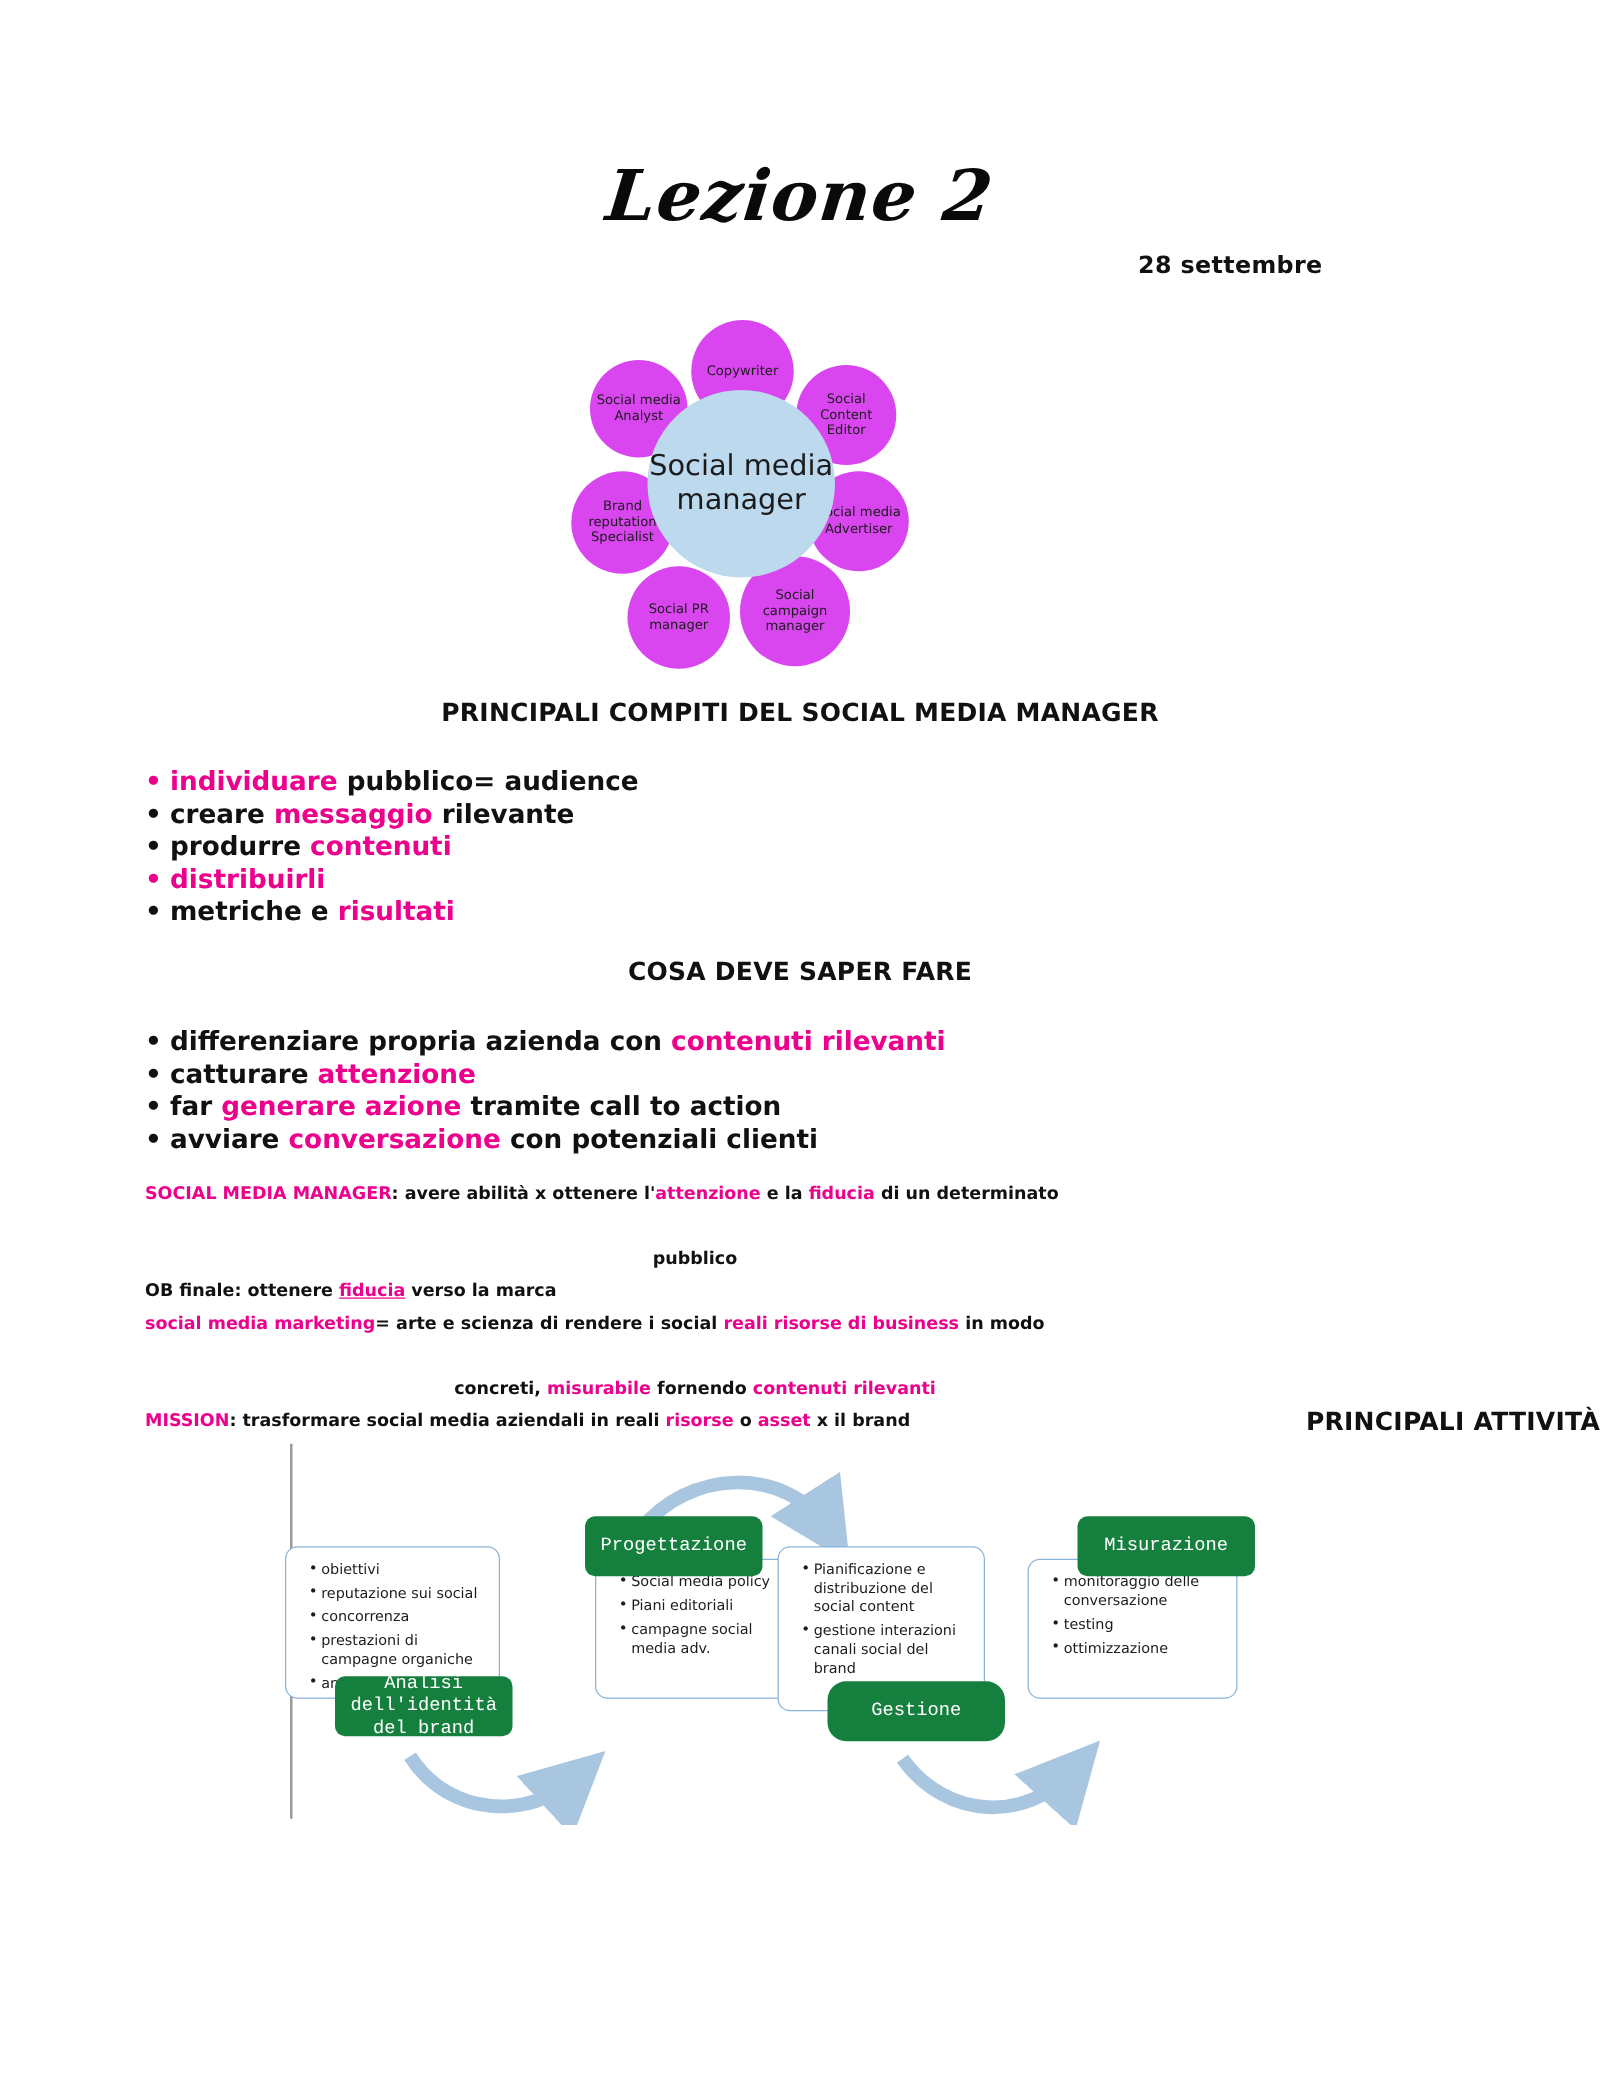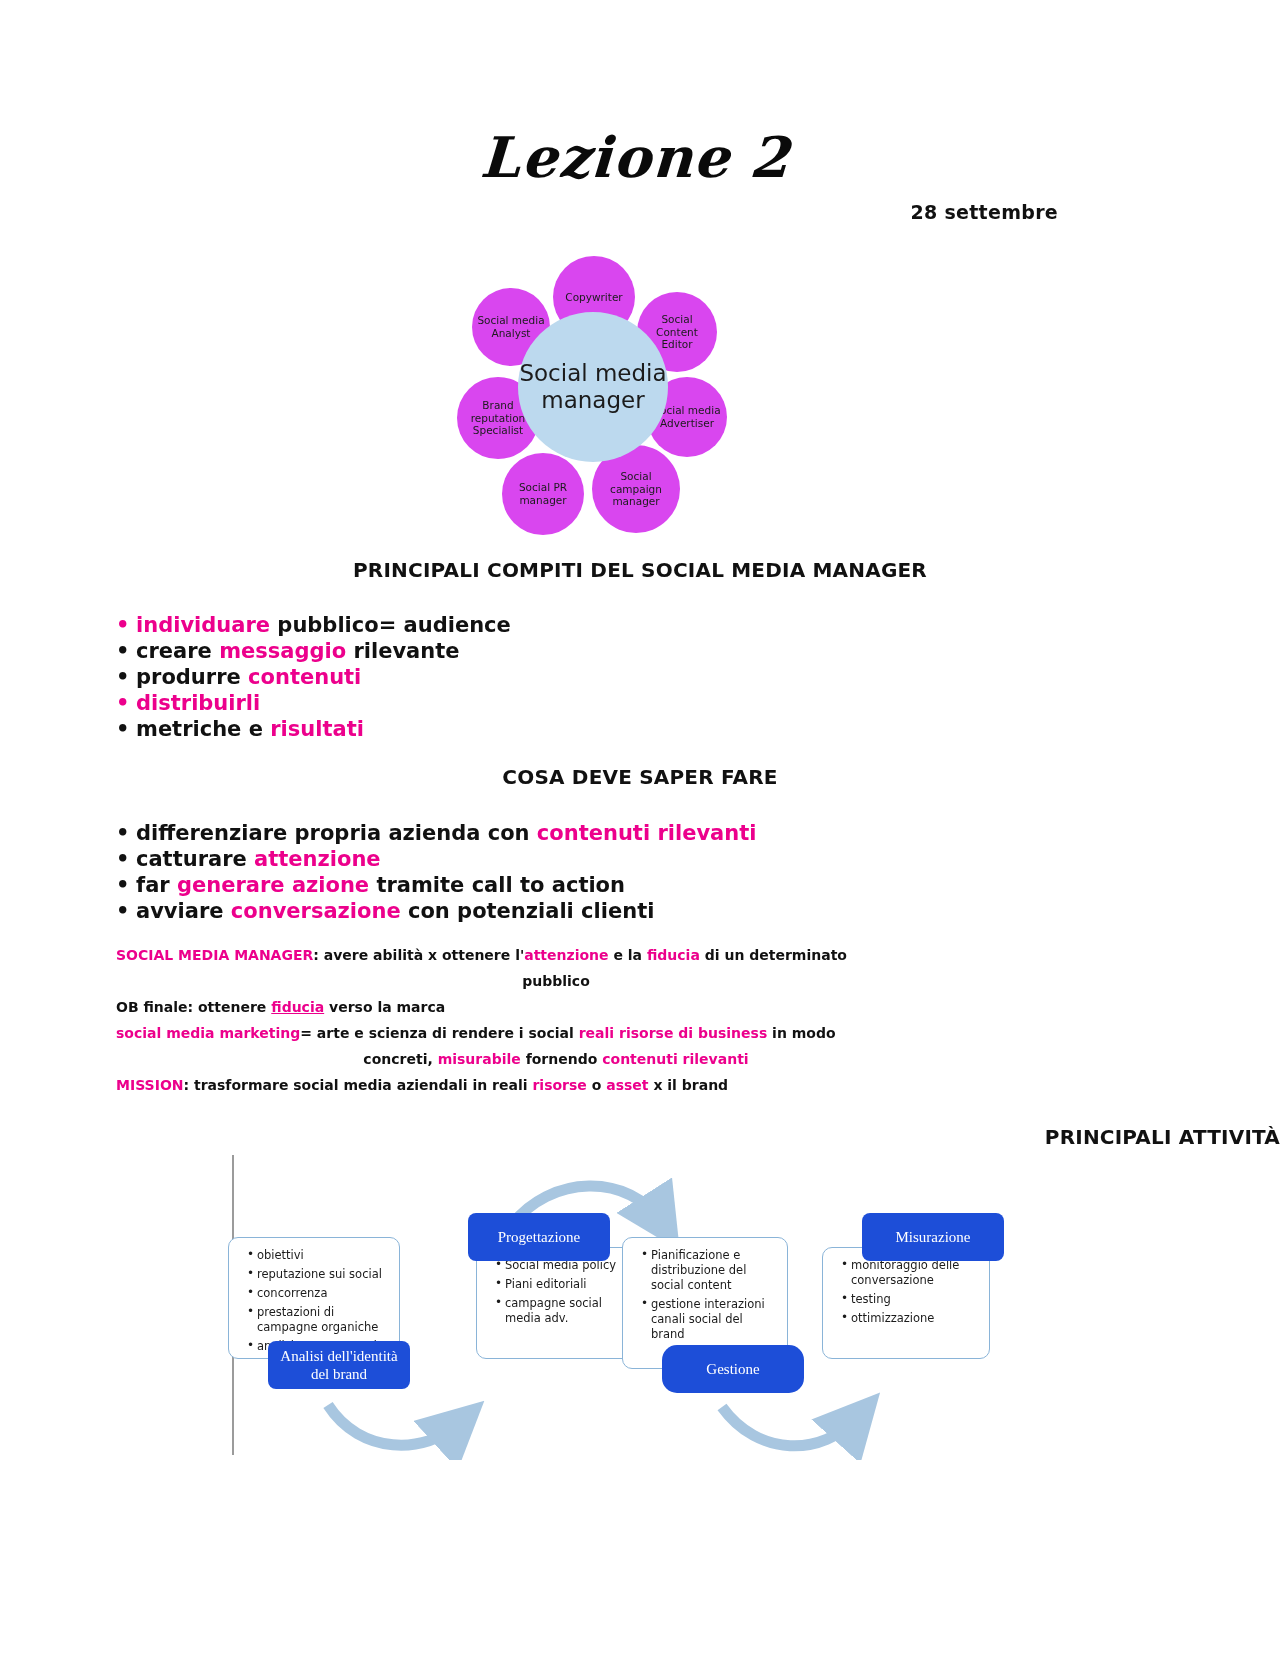--- a/index.html
+++ b/index.html
@@ -138,21 +138,21 @@
     left: 116px;
     width: 1060px;
     font-family: "DejaVu Sans", sans-serif;
     font-weight: 700;
     font-size: 14px;
     line-height: 26px;
     color: #111;
   }
   #para-block { top: 942px; }
   .para .ln  { display: block; white-space: nowrap; }
-  .para .ctr { text-align: center; padding-right: 180px; }
+  .para .ctr { text-align: center; padding-right: 180px; margin-top: 26px; }
 
   
   .proc {
     position: absolute;
     left: 210px;
     top: 1155px;
     width: 880px;
     height: 305px;
   }
   .axis {
@@ -180,24 +180,24 @@
   .card li:before {
     content: "\2022";
     position: absolute;
     left: -2px; top: -1px;
     font-size: 12px;
     color: #1b1b1b;
   }
   .hdr {
     position: absolute;
     box-sizing: border-box;
-    background: #1d4ed8;
+    background: #15803d;
     border-radius: 8px;
     color: #ffffff;
-    font-family: Liberation Serif, serif;
+    font-family: Liberation Mono, monospace;
     font-size: 15px;
     display: flex;
     align-items: center;
     justify-content: center;
     text-align: center;
     line-height: 1.2;
     z-index: 4;
     padding: 4px;
   }
 

